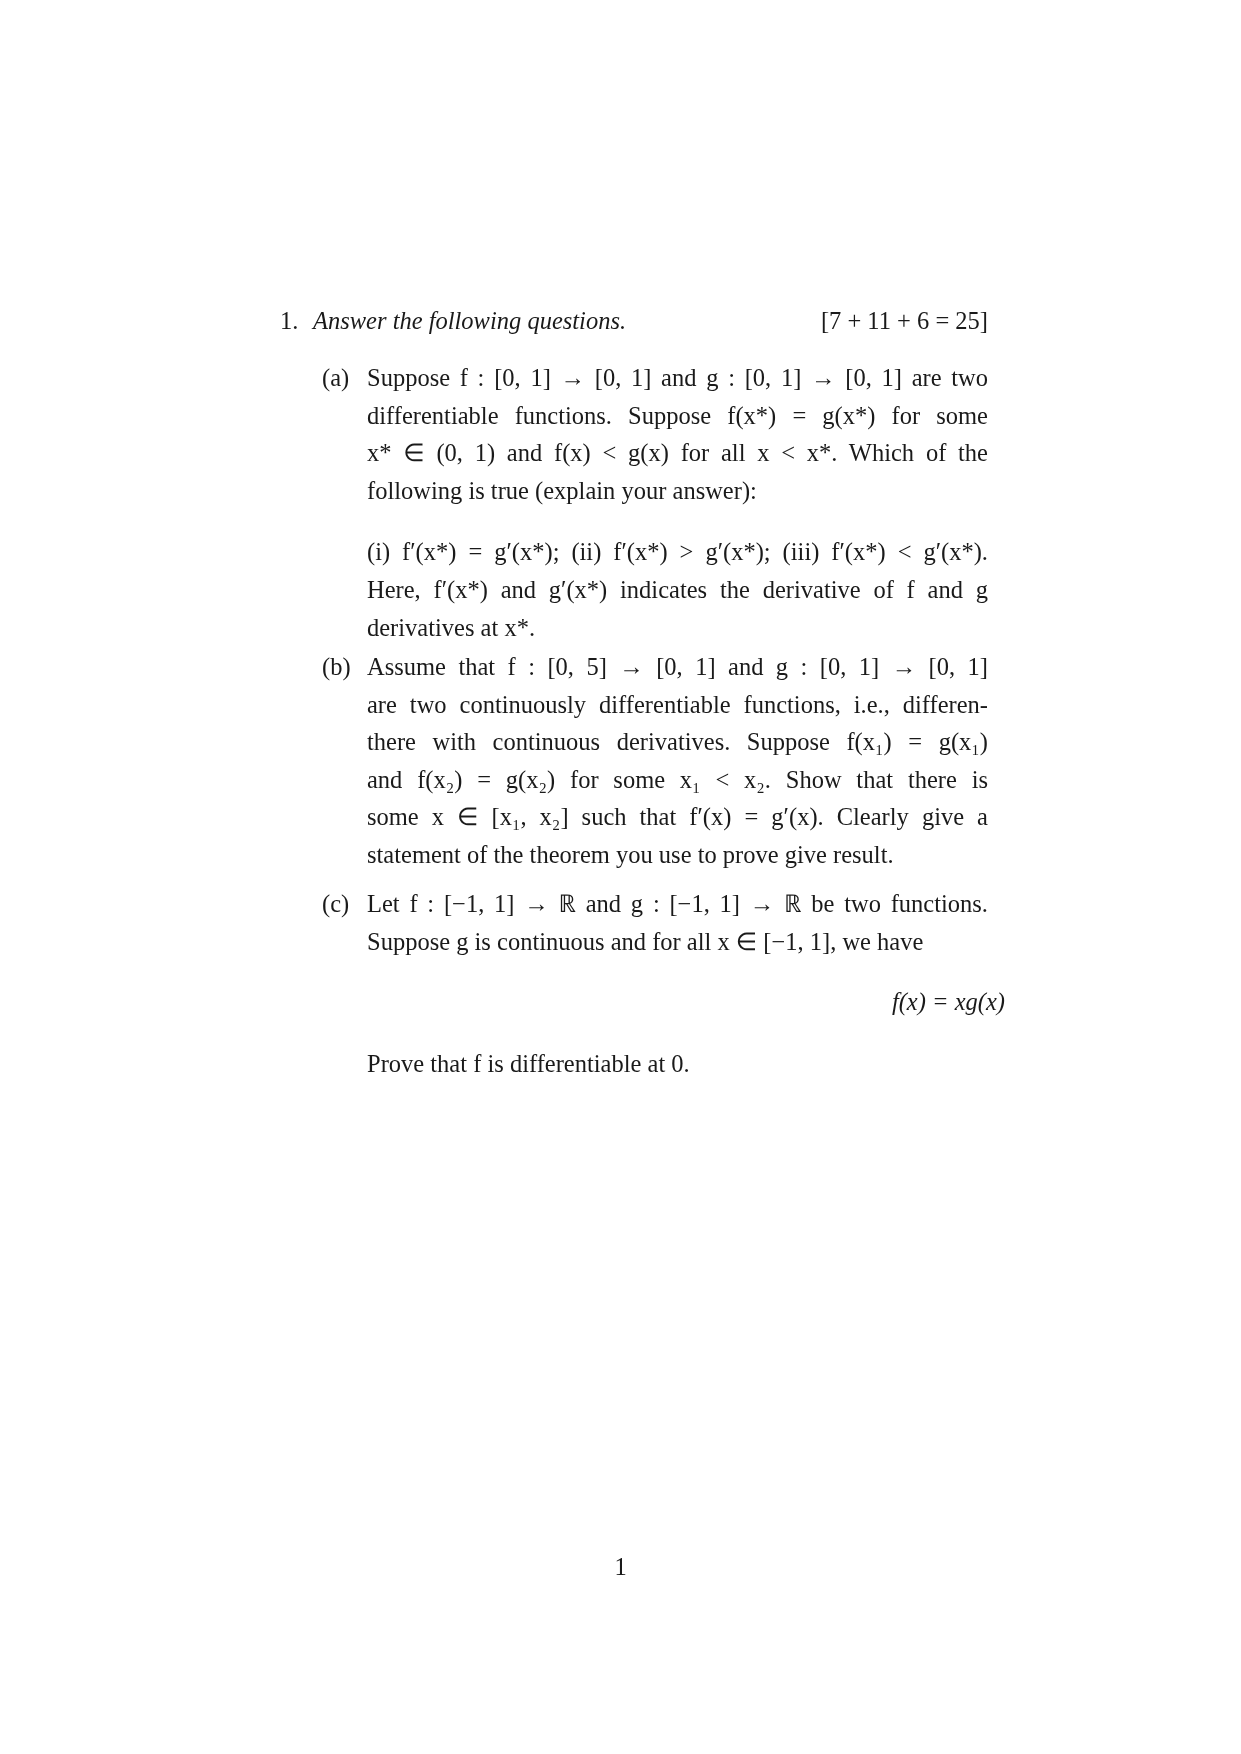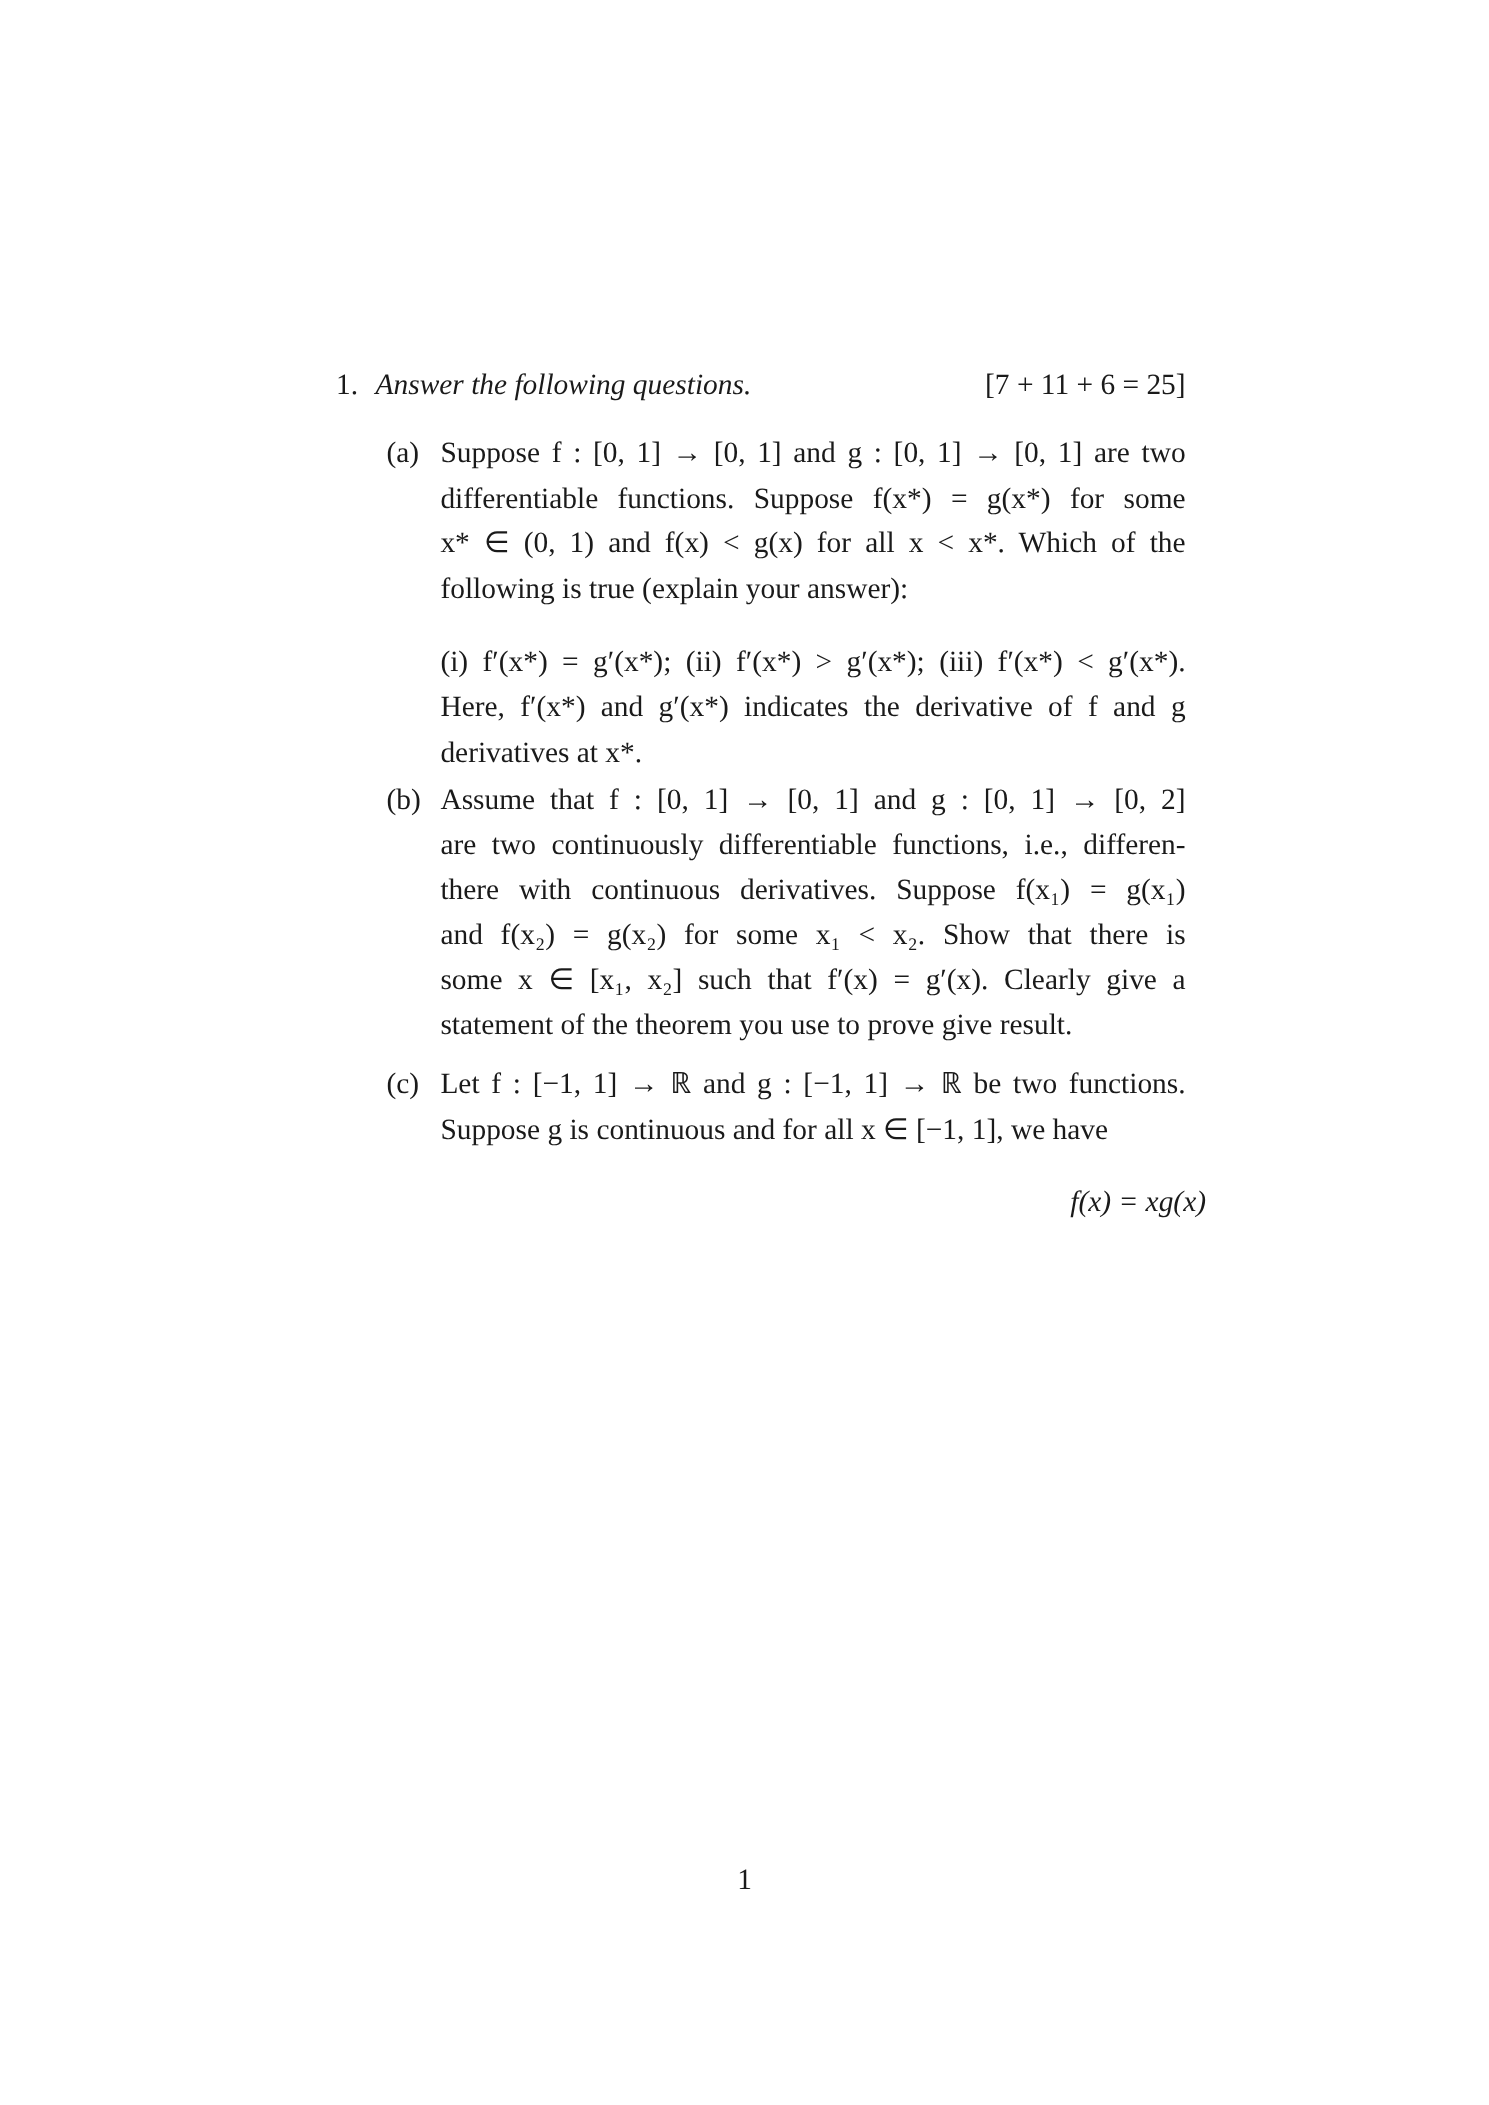--- a/index.html
+++ b/index.html
@@ -106,32 +106,33 @@
       <span class="line last">following is true (explain your answer):</span>
       <span class="line gap-before">(i) f′(x*) = g′(x*); (ii) f′(x*) &gt; g′(x*); (iii) f′(x*) &lt; g′(x*).</span>
       <span class="line">Here, f′(x*) and g′(x*) indicates the derivative of f and g</span>
       <span class="line last">derivatives at x*.</span>
     </div>
   </div>
 
   <div class="item" style="top:648px;">
     <span class="item-label">(b)</span>
     <div class="item-body">
-      <span class="line">Assume that f : [0, 1] → [0, 1] and g : [0, 1] → [0, 2]</span>
+      <span class="line">Assume that f : [0, 5] → [0, 1] and g : [0, 1] → [0, 1]</span>
       <span class="line">are two continuously differentiable functions, i.e., differen-</span>
       <span class="line">there with continuous derivatives. Suppose f(x₁) = g(x₁)</span>
       <span class="line">and f(x₂) = g(x₂) for some x₁ &lt; x₂. Show that there is</span>
       <span class="line">some x ∈ [x₁, x₂] such that f′(x) = g′(x). Clearly give a</span>
       <span class="line last">statement of the theorem you use to prove give result.</span>
     </div>
   </div>
 
   <div class="item" style="top:885px;">
     <span class="item-label">(c)</span>
     <div class="item-body">
       <span class="line">Let f : [−1, 1] → ℝ and g : [−1, 1] → ℝ be two functions.</span>
       <span class="line last">Suppose g is continuous and for all x ∈ [−1, 1], we have</span>
       <div class="display-eq m" style="top:98px;">f(x) = xg(x)</div>
+      <span class="line last" style="position:absolute; top:160px; left:0; width:621px;">Prove that f is differentiable at 0.</span>
     </div>
   </div>
 
   <div class="page-number">1</div>
 </div>
 
 </body></html>

